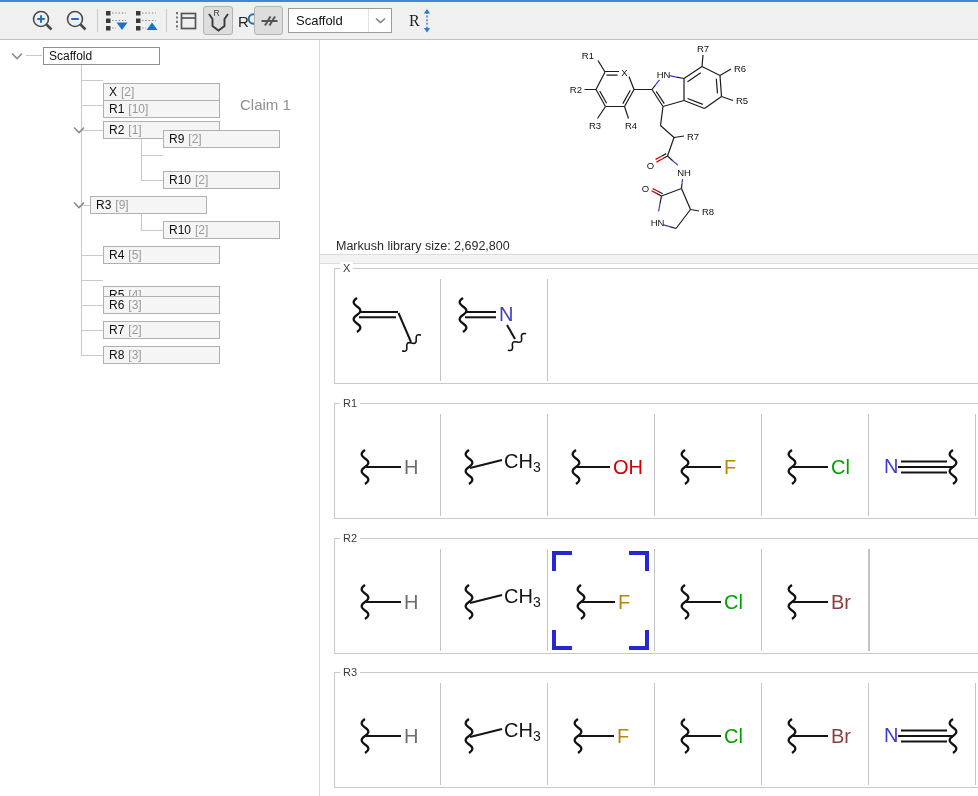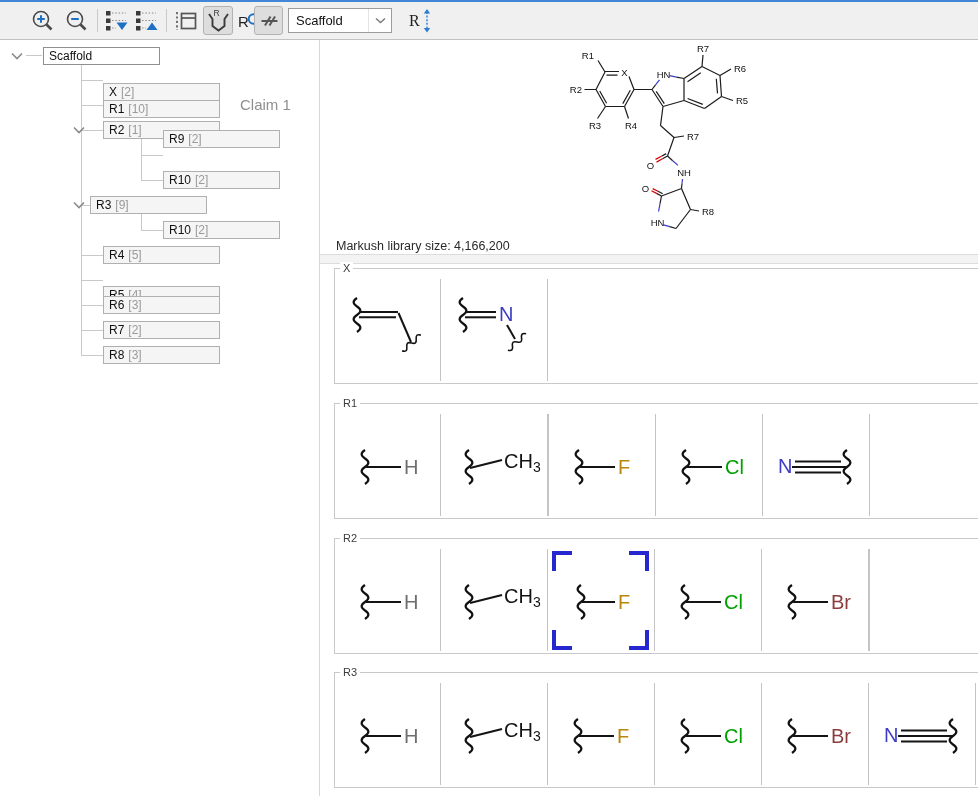--- a/index.html
+++ b/index.html
@@ -278,21 +278,21 @@
     <text class="sal" x="734" y="71.5" text-anchor="start">R6</text>
     <text class="sal" x="736" y="104" text-anchor="start">R5</text>
     <text class="sal" x="687" y="139.5" text-anchor="start">R7</text>
     <text class="sal" x="650.5" y="168.5" text-anchor="middle" fill="#d40000">O</text>
     <text class="sal" x="684" y="175.5" text-anchor="middle" fill="#3c3cc8">NH</text>
     <text class="sal" x="645.5" y="192" text-anchor="middle" fill="#d40000">O</text>
     <text class="sal" x="657.5" y="226" text-anchor="middle" fill="#3c3cc8">HN</text>
     <text class="sal" x="702" y="215" text-anchor="start">R8</text>
   </svg>
 
-  <div id="lib-size">Markush library size: 4,166,200</div>
+  <div id="lib-size">Markush library size: 2,692,800</div>
   <div id="hsplit"></div>
 
   <div class="gbox" style="top:228px;height:116px">
     <span class="legend">X</span>
     <div class="tiles">
       <div class="tile first">
         <svg width="105" height="114">
           <use href="#sqv" transform="translate(22,46)"></use>
           <line x1="24" y1="43" x2="63" y2="43" class="bd"></line>
           <line x1="24" y1="48.3" x2="61" y2="48.3" class="bd"></line>
@@ -331,20 +331,28 @@
       </div>
       <div class="tsep2"></div>
       <div class="tile">
         <svg width="106" height="114">
             <use href="#sqv" transform="translate(28,63)"></use>
           <line x1="29" y1="64" x2="61" y2="56" class="bd"></line>
           <text class="al" x="63" y="64" fill="#141414"><tspan>CH</tspan><tspan font-size="14" dy="4">3</tspan></text>
           </svg>
       </div>
       <div class="tsep2"></div>
+      <div class="tile">
+        <svg width="106" height="114">
+            <use href="#sqv" transform="translate(28,63)"></use>
+          <line x1="29" y1="63" x2="47" y2="63" class="bd"></line>
+          <line x1="47" y1="63" x2="62" y2="63" class="bd" stroke="#d40000"></line>
+          <text class="al" x="65" y="70" fill="#d40000">OH</text>
+          </svg>
+      </div>
       <div class="tsep2"></div>
       <div class="tile">
         <svg width="106" height="114">
             <use href="#sqv" transform="translate(30,63)"></use>
           <line x1="31" y1="63" x2="50" y2="63" class="bd"></line>
           <line x1="50" y1="63" x2="66" y2="63" class="bd" stroke="#b8860b"></line>
           <text class="al" x="69" y="70" fill="#b8860b">F</text>
           </svg>
       </div>
       <div class="tsep2"></div>

